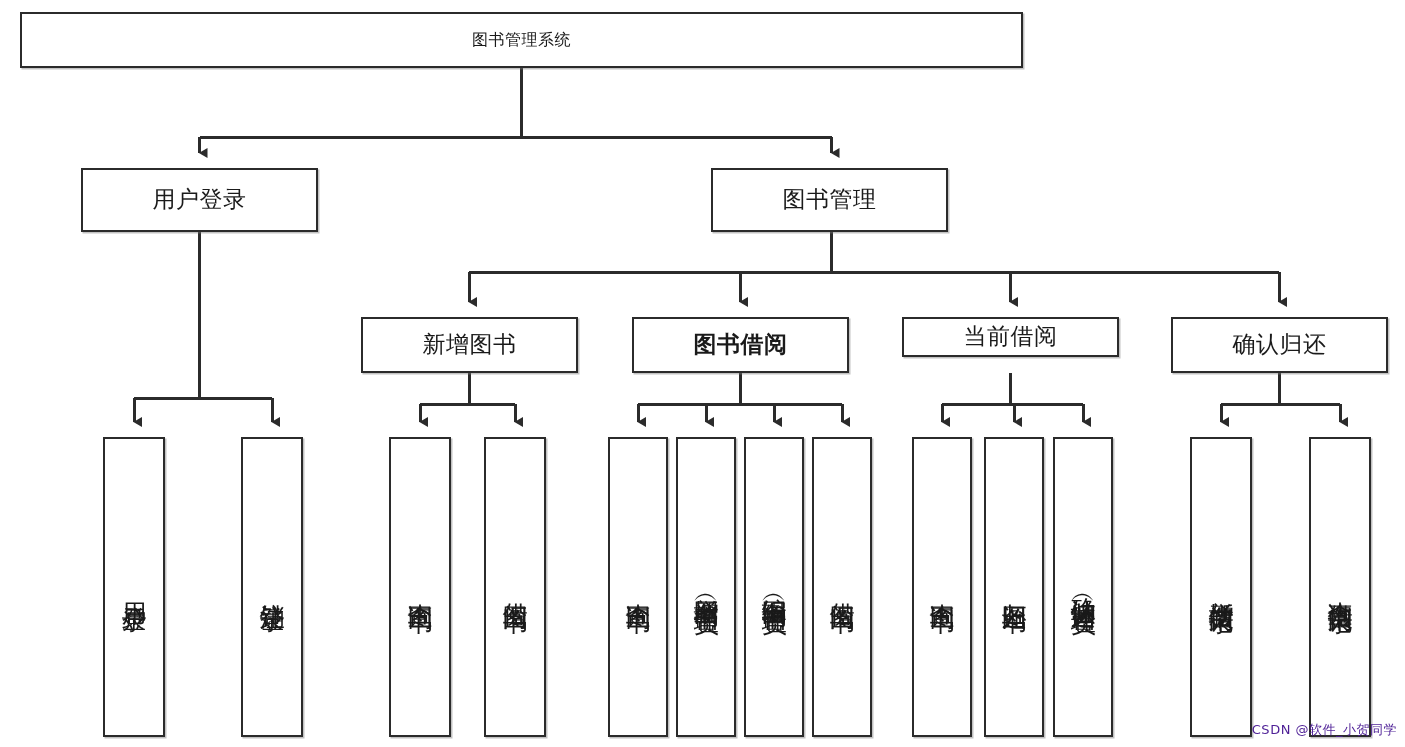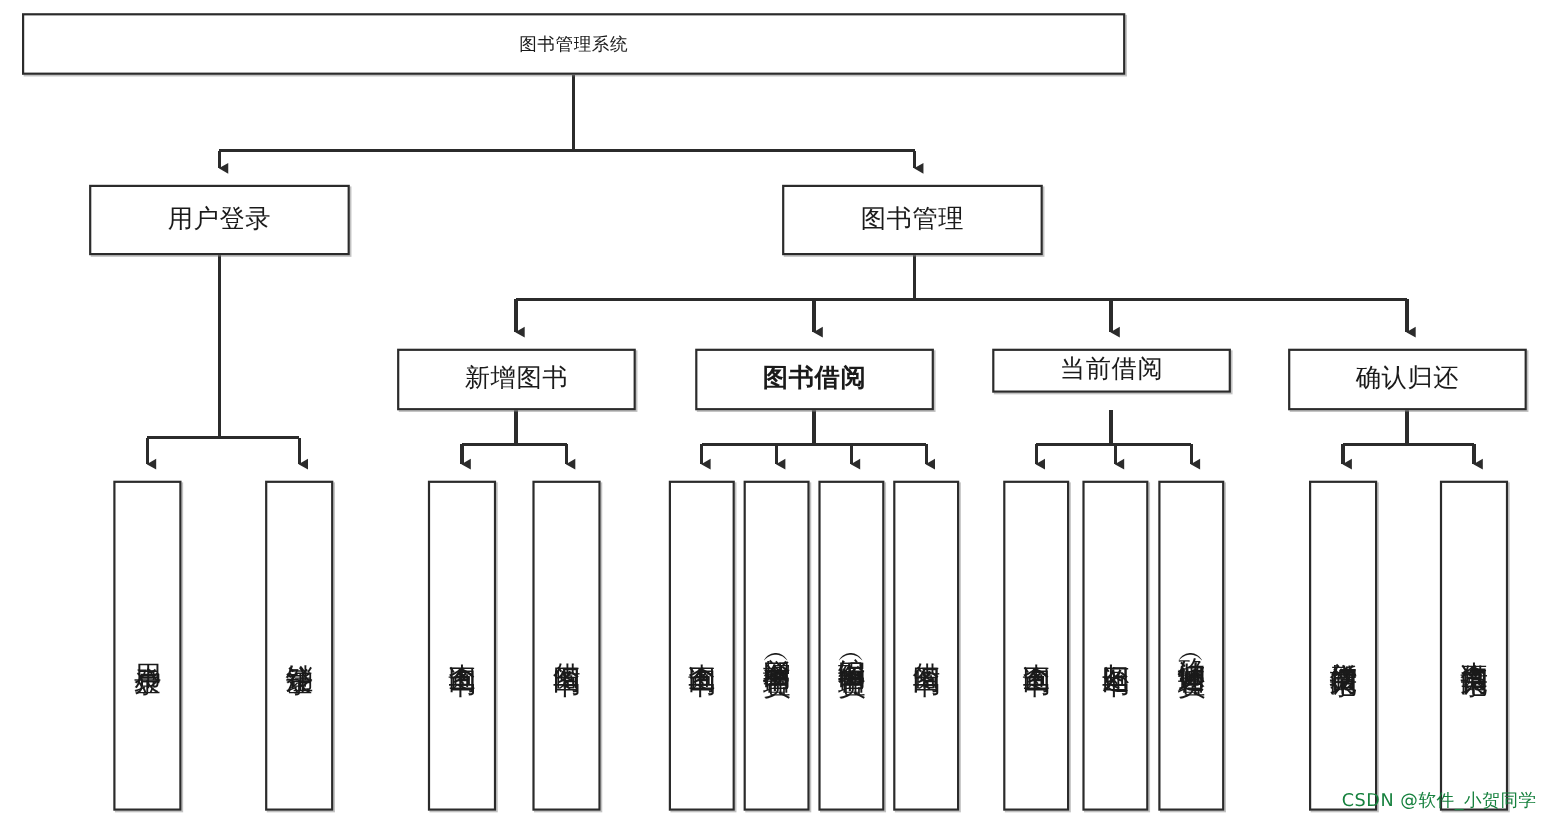--- a/index.html
+++ b/index.html
@@ -60,22 +60,22 @@
     text-orientation: upright;
     font-size: 25px;
     line-height: 1.18;
     letter-spacing: 2px;
     white-space: nowrap;
   }
   .watermark {
     position: absolute;
     right: 8px;
     bottom: 8px;
-    font-size: 16px;
-    color: #15803d;
+    font-size: 13px;
+    color: #4c1d95;
     letter-spacing: 0.5px;
     white-space: nowrap;
     font-family: "DejaVu Sans", "Liberation Sans", sans-serif;
   }
 </style>
 </head>
 <body>
 
 <div id="diagram-root">
 

